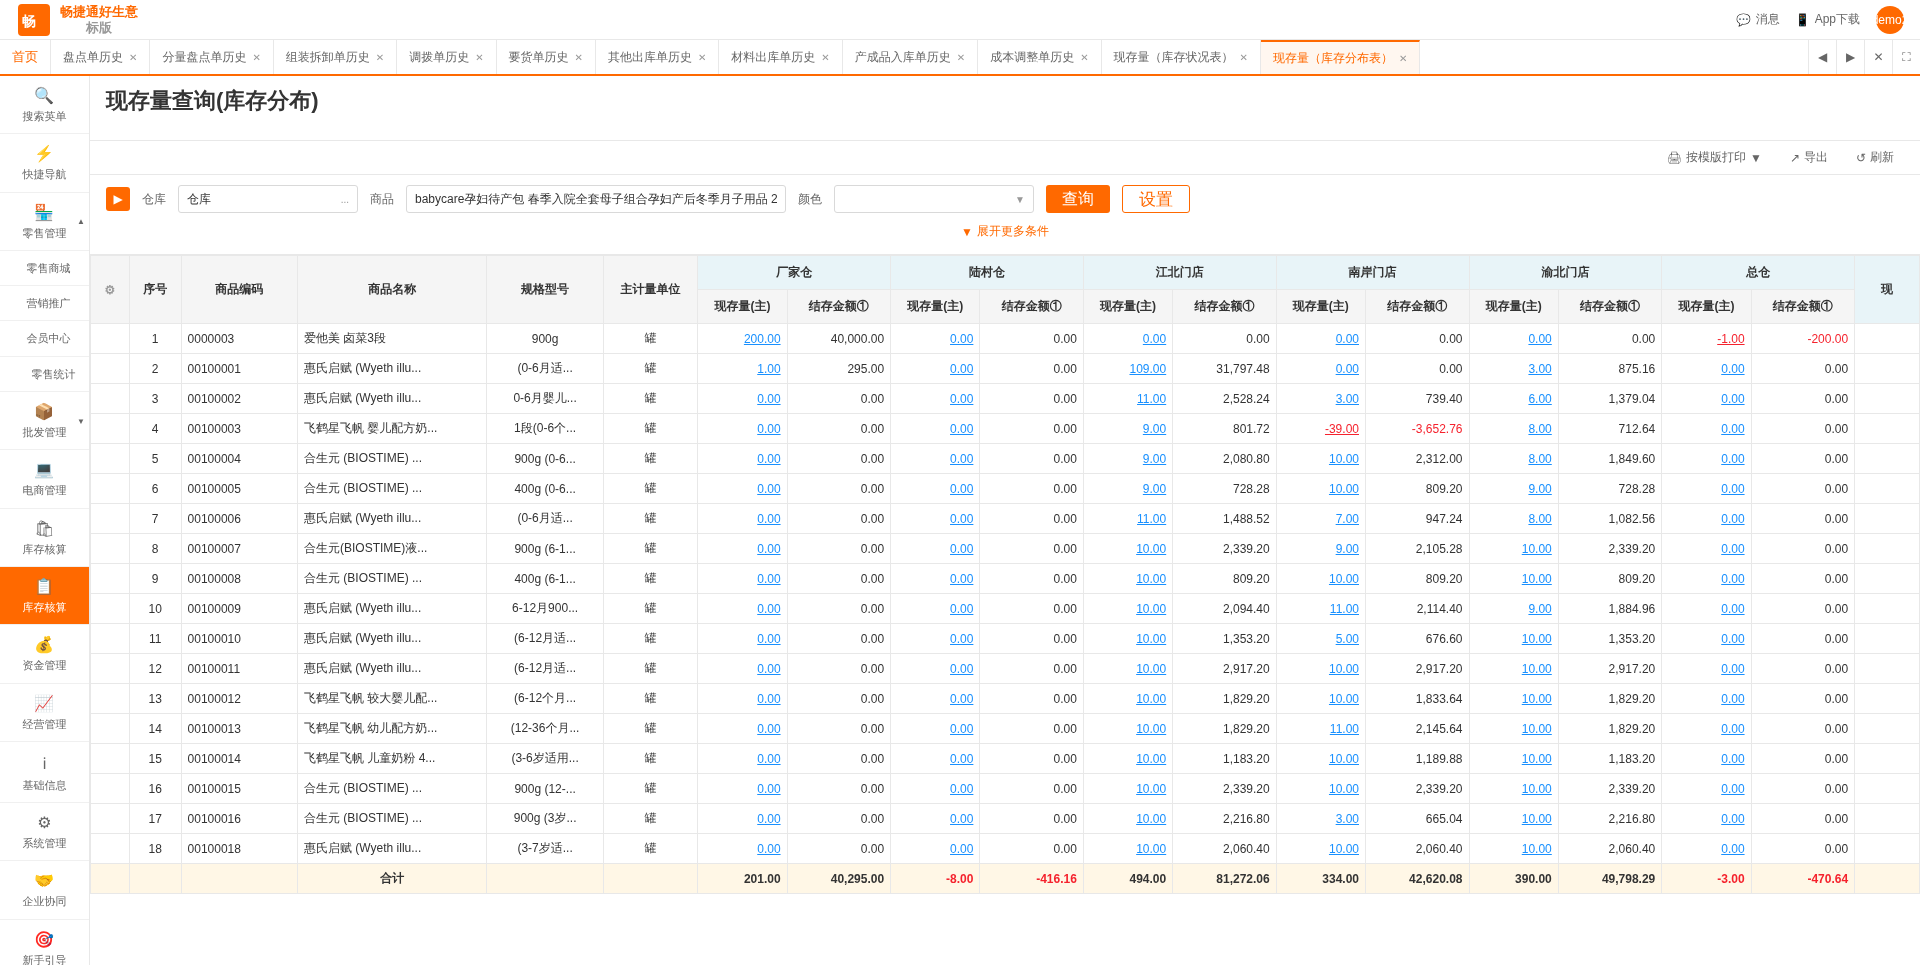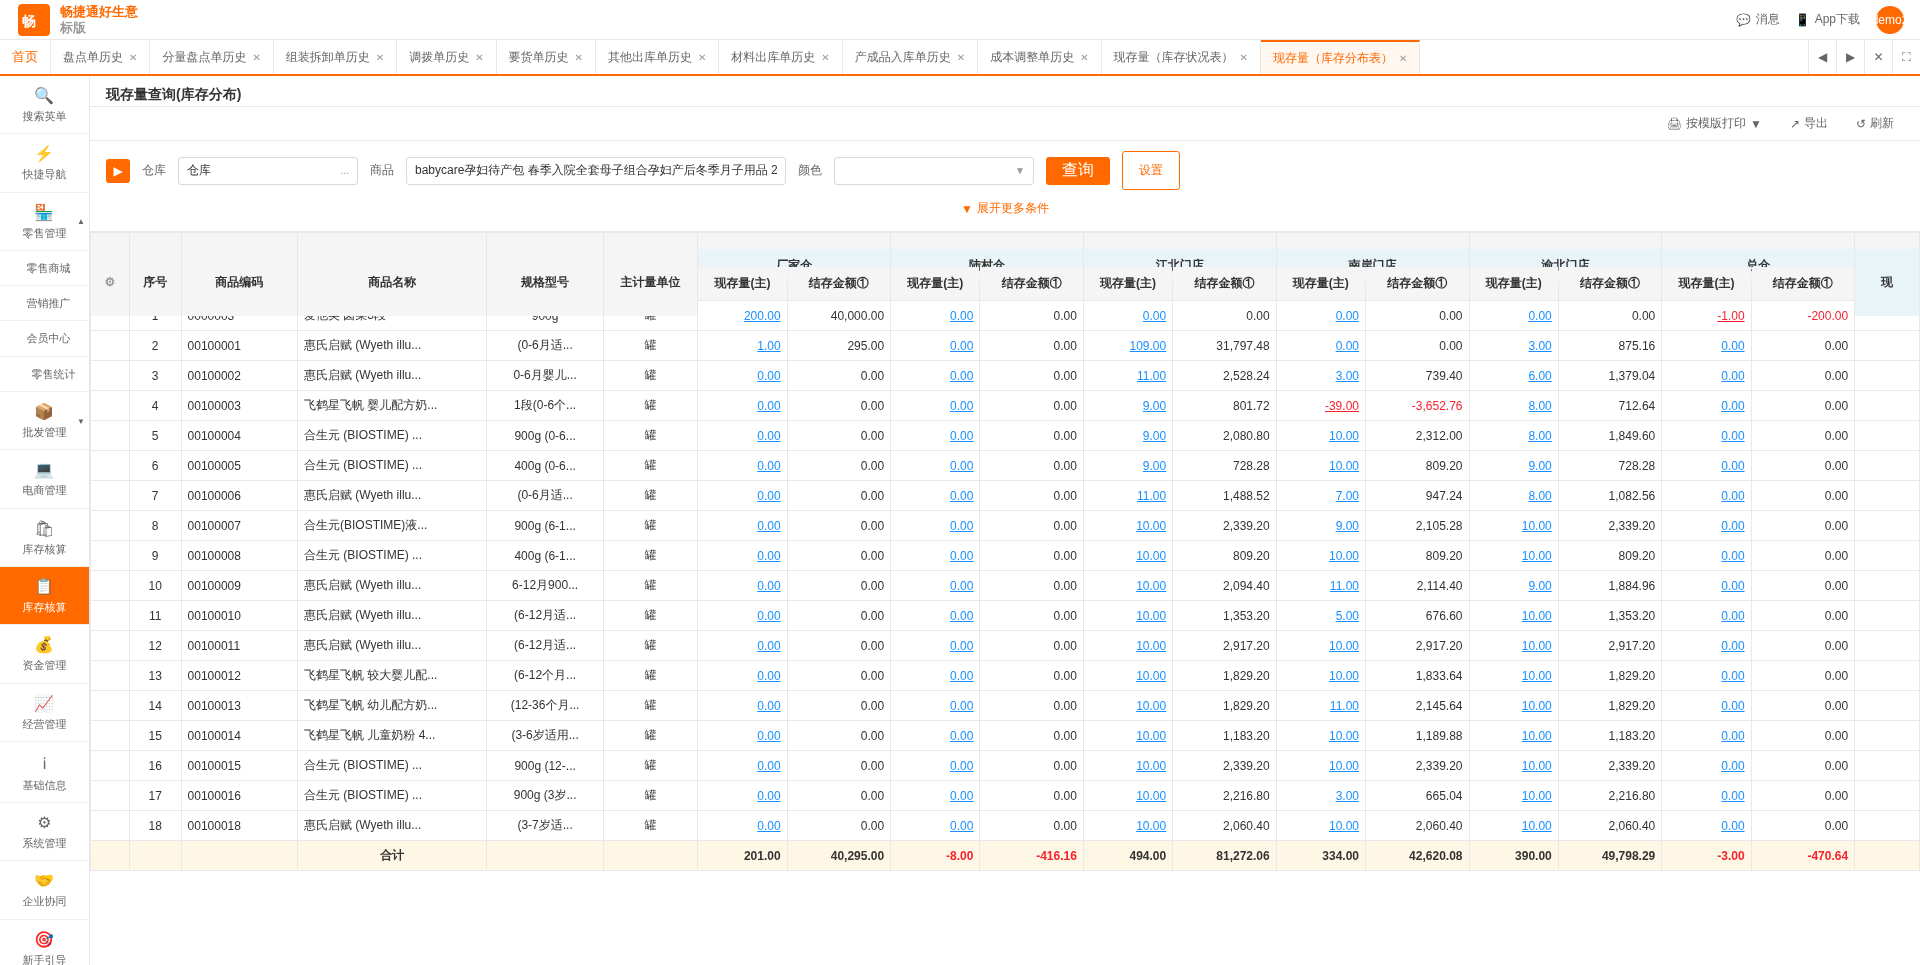--- a/index.html
+++ b/index.html
@@ -1,21 +1,21 @@
 <!DOCTYPE html>
 <html><head>
   <meta charset="utf-8">
   <style>
     * { box-sizing: border-box; margin: 0; padding: 0; }
     body { font-family: 'Microsoft YaHei', Arial, sans-serif; font-size: 12px; background: #f5f5f5; color: #333; overflow: hidden; }
     
     
     .top-bar { height: 40px; background: #fff; display: flex; align-items: center; justify-content: space-between; padding: 0 16px; border-bottom: 1px solid #e8e8e8; }
     .logo-area { display: flex; align-items: center; gap: 8px; }
-    .logo-text { color: #ff6900; font-size: 13px; font-weight: bold; line-height: 1.2; }
+    .logo-text { color: #ff6900; font-size: 13px; font-weight: bold; line-height: 1.2; text-align: center; }
     .top-right { display: flex; align-items: center; gap: 16px; }
     .top-right-item { display: flex; align-items: center; gap: 4px; cursor: pointer; color: #666; font-size: 12px; }
     .avatar { width: 28px; height: 28px; border-radius: 50%; background: #ff6900; display: flex; align-items: center; justify-content: center; color: #fff; font-size: 11px; }
 
     
     .tab-bar { height: 36px; background: #fff; display: flex; align-items: stretch; border-bottom: 2px solid #ff6900; overflow-x: auto; white-space: nowrap; }
     .tab-bar::-webkit-scrollbar { height: 3px; }
     .tab-item { display: inline-flex; align-items: center; padding: 0 12px; gap: 6px; border-right: 1px solid #e8e8e8; cursor: pointer; font-size: 12px; color: #666; position: relative; flex-shrink: 0; }
     .tab-item.active { background: #fff7f0; color: #ff6900; border-top: 2px solid #ff6900; }
     .tab-item .tab-close { color: #999; font-size: 10px; cursor: pointer; }
@@ -33,44 +33,44 @@
     .sidebar-item.has-submenu { position: relative; }
     .sidebar-icon { font-size: 16px; }
     .sidebar-label { text-align: center; line-height: 1.3; }
     .sidebar-arrow { font-size: 8px; position: absolute; right: 4px; top: 50%; transform: translateY(-50%); }
 
     
     .content { flex: 1; display: flex; flex-direction: column; overflow: hidden; }
 
     
     .page-header { background: #fff; padding: 10px 16px 0; border-bottom: 1px solid #e8e8e8; }
-    .page-title { font-size: 14px; font-weight: bold; color: #333; margin-bottom: 2px; }
+    .page-title { font-size: 22px; font-weight: bold; color: #333; margin-bottom: 24px; }
 
     
     .toolbar { display: flex; align-items: center; justify-content: flex-end; padding: 4px 16px; gap: 8px; background: #fff; border-bottom: 1px solid #e8e8e8; }
     .toolbar-btn { display: flex; align-items: center; gap: 4px; padding: 4px 10px; border: none; background: none; cursor: pointer; color: #666; font-size: 12px; }
 
     
     .filter-area { background: #fff; padding: 10px 16px; border-bottom: 1px solid #e8e8e8; }
     .filter-row { display: flex; align-items: center; gap: 12px; margin-bottom: 6px; }
     .filter-label { color: #666; font-size: 12px; flex-shrink: 0; }
     .filter-input { height: 28px; border: 1px solid #d9d9d9; border-radius: 3px; padding: 0 8px; font-size: 12px; color: #333; background: #fff; }
     .filter-input.wide { width: 400px; }
     .filter-input.medium { width: 180px; }
     .filter-dropdown { height: 28px; border: 1px solid #d9d9d9; border-radius: 3px; padding: 0 8px; font-size: 12px; color: #333; background: #fff; display: flex; align-items: center; justify-content: space-between; cursor: pointer; }
     .btn-query { height: 28px; background: #ff6900; color: #fff; border: none; border-radius: 3px; padding: 0 16px; cursor: pointer; font-size: 16px; }
-    .btn-settings { height: 39px; background: #fff; color: #ff6900; border: 1px solid #ff6900; border-radius: 3px; padding: 0 16px; cursor: pointer; font-size: 12px; }
+    .btn-settings { height: 28px; background: #fff; color: #ff6900; border: 1px solid #ff6900; border-radius: 3px; padding: 0 16px; cursor: pointer; font-size: 17px; }
     .expand-conditions { color: #ff6900; cursor: pointer; font-size: 12px; display: flex; align-items: center; gap: 4px; }
     .orange-arrow-btn { width: 24px; height: 24px; background: #ff6900; color: #fff; border: none; border-radius: 3px; cursor: pointer; font-size: 12px; display: flex; align-items: center; justify-content: center; flex-shrink: 0; }
 
     
     .table-container { flex: 1; overflow: auto; background: #fff; margin: 0; }
     table { width: 100%; border-collapse: collapse; font-size: 12px; }
     thead tr { background: #f5f5f5; }
-    thead th { padding: 8px 6px; border: 1px solid #e8e8e8; text-align: center; font-weight: 600; color: #333; white-space: nowrap; position: sticky; top: 16px; background: #f5f5f5; z-index: 1; }
+    thead th { padding: 8px 6px; border: 1px solid #e8e8e8; text-align: center; font-weight: 600; color: #333; white-space: nowrap; position: sticky; top: 0; background: #f5f5f5; z-index: 1; }
     thead th.group-header { background: #e8f4f8; }
     tbody tr { border-bottom: 1px solid #e8e8e8; }
     tbody tr.footer-row { background: #fff7e6; font-weight: bold; }
     tbody td { padding: 6px 6px; border: 1px solid #e8e8e8; text-align: center; white-space: nowrap; }
     td.text-left { text-align: left; }
     td.text-right { text-align: right; }
     .num-link { color: #1890ff; text-decoration: underline; cursor: pointer; }
     .num-negative { color: #f5222d; }
     .settings-icon { color: #999; cursor: pointer; }
 

